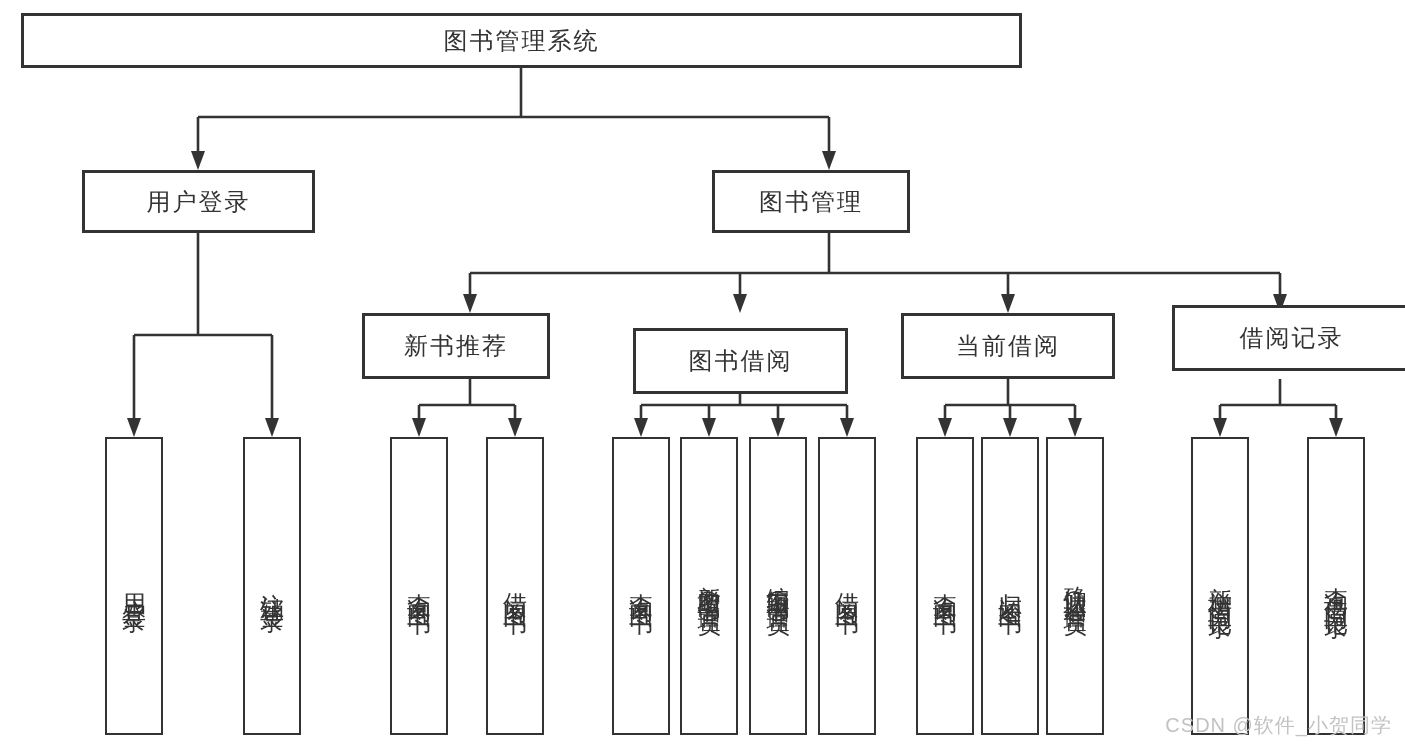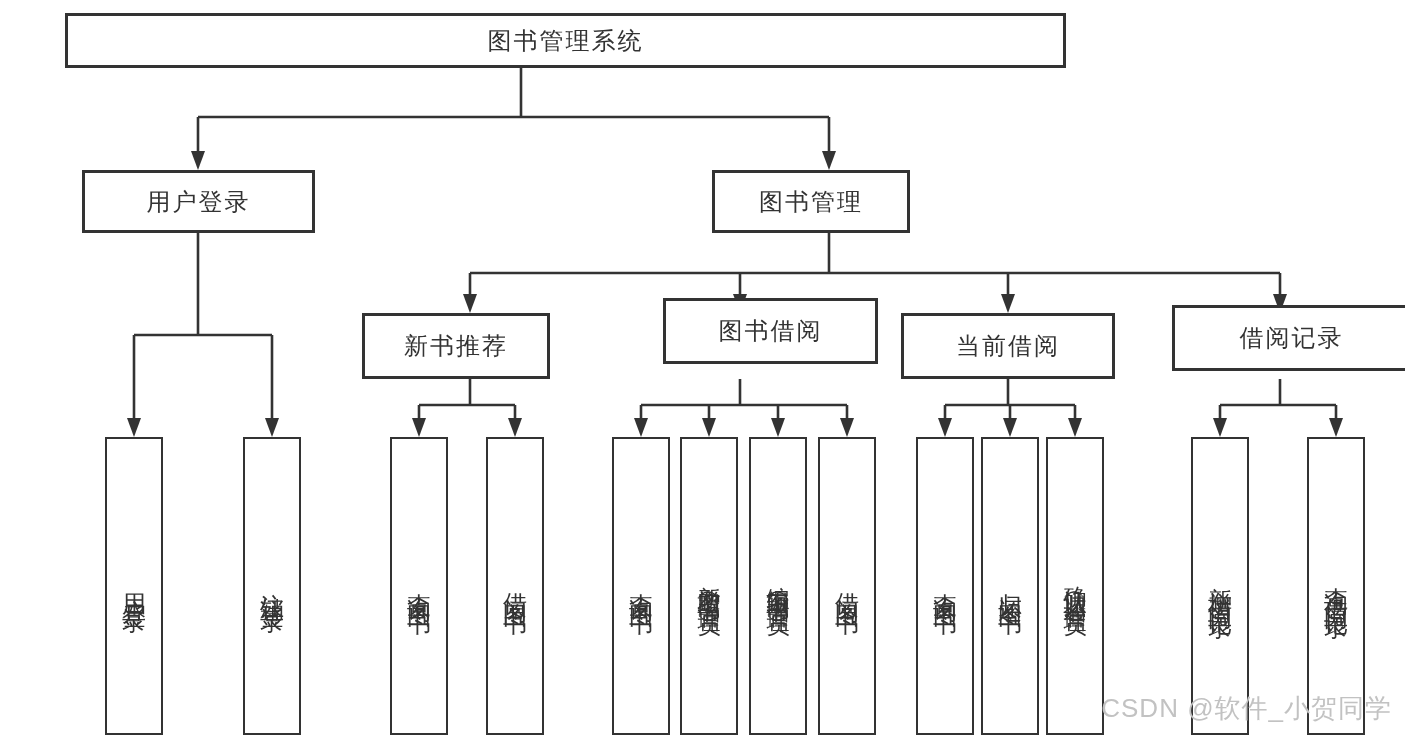--- a/index.html
+++ b/index.html
@@ -48,22 +48,22 @@
     letter-spacing: 6px;
     line-height: 1;
   }
   .box.v span.long {
     letter-spacing: 4px;
     font-size: 23px;
   }
   .watermark {
     position: absolute;
     right: 13px;
-    bottom: 21px;
-    font-size: 26px;
+    bottom: 8px;
+    font-size: 20px;
     color: #c2c2c2;
     letter-spacing: 1px;
     white-space: nowrap;
     margin-left: 12px;
   }
 </style>
 </head>
 <body>
 
 <div class="canvas">
@@ -134,35 +134,35 @@
 
       <polygon points="938,418 952,418 945,437"></polygon>
       <polygon points="1003,418 1017,418 1010,437"></polygon>
       <polygon points="1068,418 1082,418 1075,437"></polygon>
 
       <polygon points="1213,418 1227,418 1220,437"></polygon>
       <polygon points="1329,418 1343,418 1336,437"></polygon>
     </g>
   </svg>
 
-  <div class="box h" style="left:21px; top:13px; width:1001px; height:55px;margin-left:44px;">
+  <div class="box h" style="left:21px; top:13px; width:1001px; height:55px;">
     <span>图书管理系统</span>
   </div>
 
   <div class="box h" style="left:82px; top:170px; width:233px; height:63px;">
     <span>用户登录</span>
   </div>
   <div class="box h" style="left:712px; top:170px; width:198px; height:63px;">
     <span>图书管理</span>
   </div>
 
   <div class="box h" style="left:362px; top:313px; width:188px; height:66px;">
     <span>新书推荐</span>
   </div>
-  <div class="box h" style="left:633px; top:298px; width:215px; height:66px;margin-left:30px;">
+  <div class="box h" style="left:633px; top:328px; width:215px; height:66px;">
     <span>图书借阅</span>
   </div>
   <div class="box h" style="left:901px; top:313px; width:214px; height:66px;font-family:Liberation Serif, serif;">
     <span>当前借阅</span>
   </div>
   <div class="box h" style="left:1172px; top:305px; width:239px; height:66px;">
     <span>借阅记录</span>
   </div>
 
   <div class="box v" style="left:105px; top:437px; width:58px; height:298px;">

